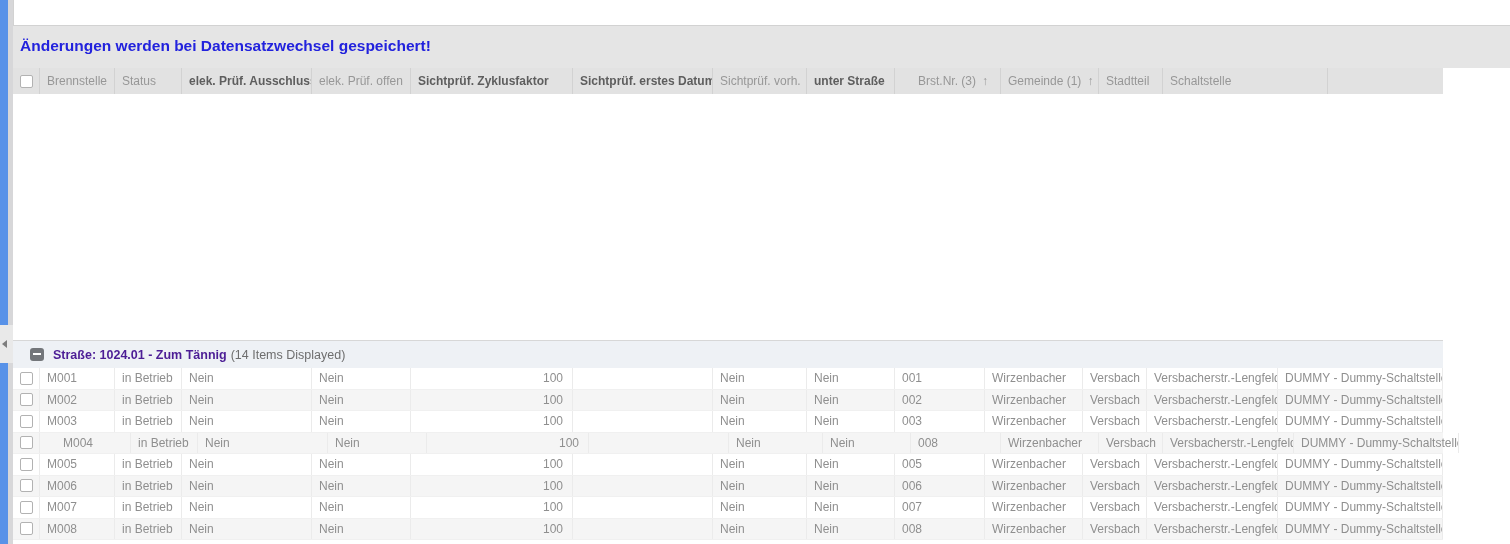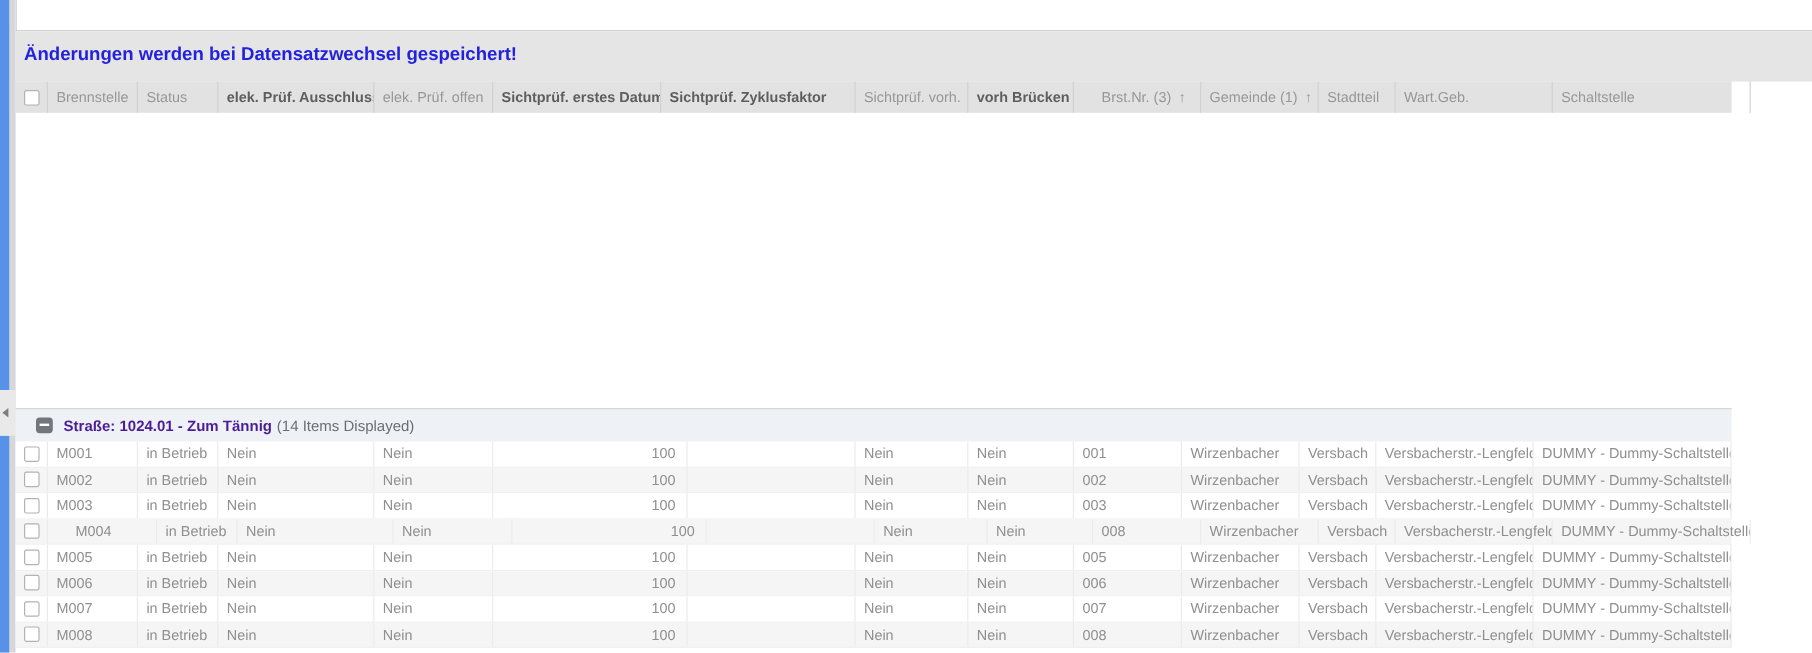--- a/index.html
+++ b/index.html
@@ -75,45 +75,42 @@
     </div>
     <div class="hcell" style="width: 67px;">
       <span>Status</span>
     </div>
     <div class="hcell bold" style="width: 130px;">
       <span>elek. Prüf. Ausschluss</span>
     </div>
     <div class="hcell" style="width: 99px;">
       <span>elek. Prüf. offen</span>
     </div>
+    <div class="hcell bold" style="width: 162px;">
+      <span>Sichtprüf. Zyklusfaktor</span>
+    </div>
     <div class="hcell bold" style="width: 140px;">
       <span>Sichtprüf. erstes Datum</span>
     </div>
-    <div class="hcell bold" style="width: 162px;">
-      <span>Sichtprüf. Zyklusfaktor</span>
-    </div>
     <div class="hcell" style="width: 94px;">
       <span>Sichtprüf. vorh.</span>
     </div>
     <div class="hcell bold" style="width: 88px;">
-      <span>vorh Brücken</span>
+      <span>unter Straße</span>
     </div>
     <div class="hcell" style="width: 90px; margin-left: 16px;">
       <span>Brst.Nr. (3)</span>
       <span class="sort">↑</span>
     </div>
     <div class="hcell" style="width: 98px;">
       <span>Gemeinde (1)</span>
       <span class="sort">↑</span>
     </div>
     <div class="hcell" style="width: 64px;">
       <span>Stadtteil</span>
-    </div>
-    <div class="hcell" style="width: 131px;">
-      <span>Wart.Geb.</span>
     </div>
     <div class="hcell" style="width: 165px;">
       <span>Schaltstelle</span>
     </div>
   </div>
 
 <div class="group-row">
   <span class="collapse-btn"></span>
   <span class="group-label">Straße: 1024.01 - Zum Tännig</span>
   <span class="group-count">(14 Items Displayed)</span>

